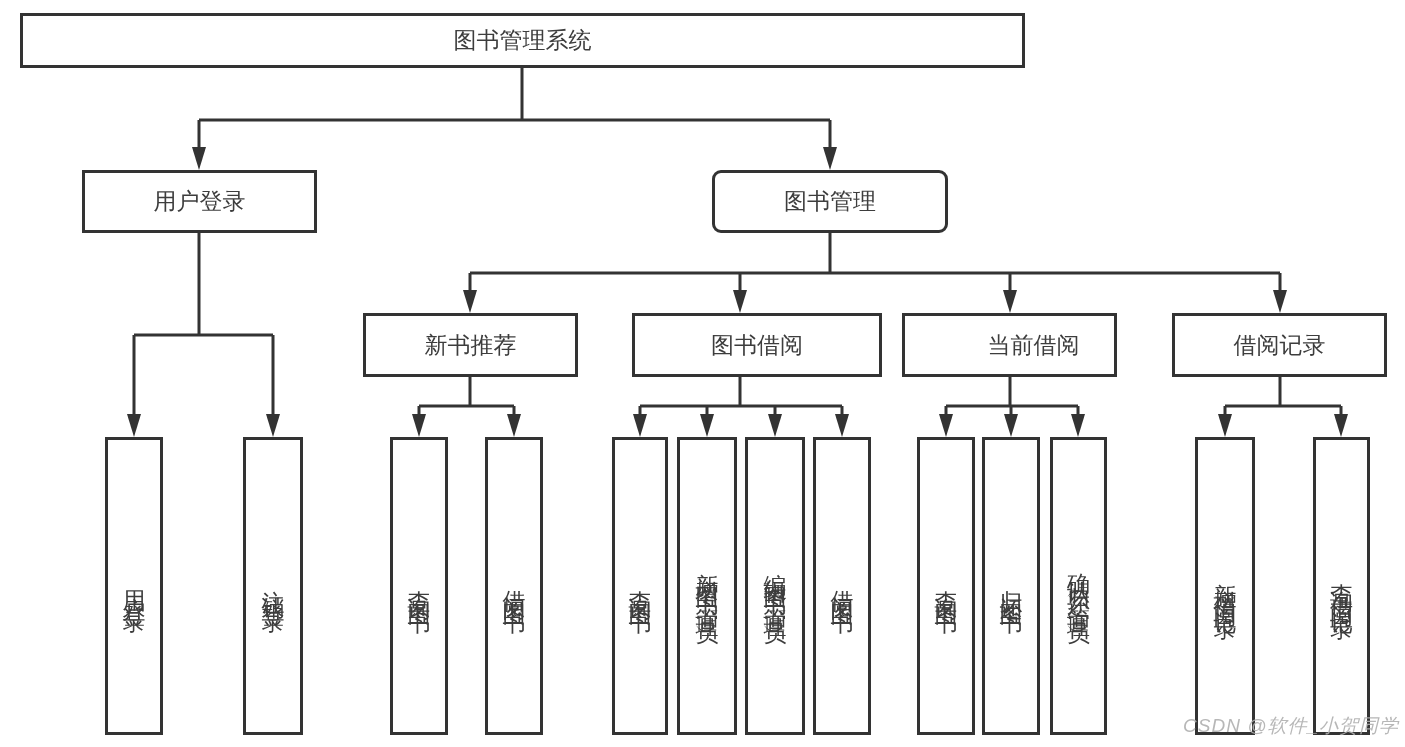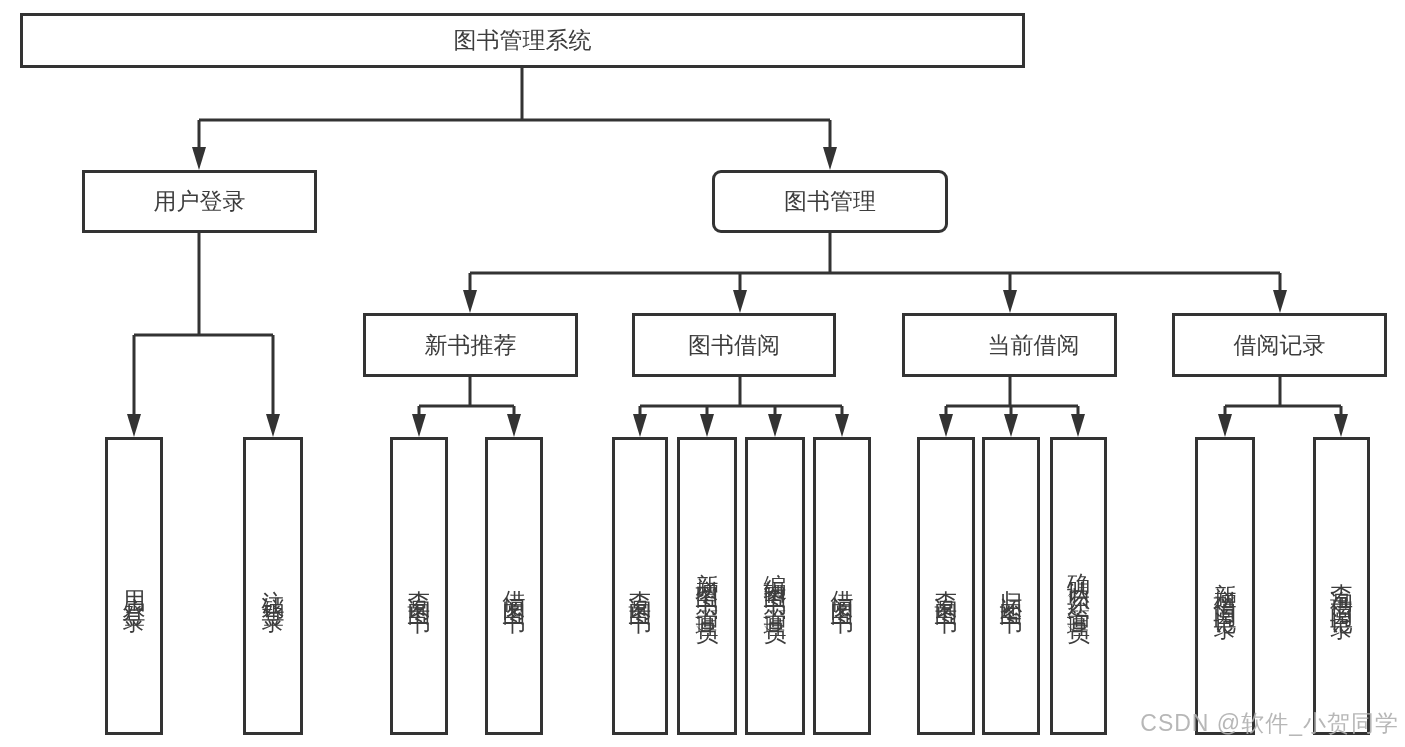--- a/index.html
+++ b/index.html
@@ -43,46 +43,47 @@
   .node.vertical span {
     writing-mode: vertical-rl;
     letter-spacing: 7px;
     line-height: 1;
   }
   
   #n-root            { left: 20px;   top: 13px;  width: 1005px; height: 55px; }
   #n-user-login      { left: 82px;   top: 170px; width: 235px;  height: 63px; }
   #n-book-mgmt       { left: 712px;  top: 170px; width: 236px;  height: 63px; border-radius: 9px; }
   #n-new-book        { left: 363px;  top: 313px; width: 215px;  height: 64px; align-items: center; }
-  #n-book-borrow     { left: 632px;  top: 313px; width: 204px;  height: 64px; }
+  #n-book-borrow     { left: 632px;  top: 313px; width: 250px;  height: 64px; }
   #n-current-borrow  { left: 902px;  top: 313px; width: 215px;  height: 64px; padding-left: 48px; }
   #n-borrow-records  { left: 1172px; top: 313px; width: 215px;  height: 64px; }
   
   #n-login-user      { left: 105px;  top: 437px; width: 58px; height: 298px; }
   #n-login-logout    { left: 243px;  top: 437px; width: 60px; height: 298px; }
   #n-rec-query       { left: 390px;  top: 437px; width: 58px; height: 298px; }
   #n-rec-borrow      { left: 485px;  top: 437px; width: 58px; height: 298px; }
   #n-bb-query        { left: 612px;  top: 437px; width: 56px; height: 298px; }
   #n-bb-add          { left: 677px;  top: 437px; width: 60px; height: 298px; }
   #n-bb-edit         { left: 745px;  top: 437px; width: 60px; height: 298px; }
   #n-bb-borrow       { left: 813px;  top: 437px; width: 58px; height: 298px; }
   #n-cb-query        { left: 917px;  top: 437px; width: 58px; height: 298px; }
   #n-cb-return       { left: 982px;  top: 437px; width: 58px; height: 298px; }
   #n-cb-confirm      { left: 1050px; top: 437px; width: 57px; height: 298px; }
   #n-br-add          { left: 1195px; top: 437px; width: 60px; height: 298px; }
   #n-br-query        { left: 1313px; top: 437px; width: 57px; height: 298px; }
   .watermark {
     position: absolute;
     right: 6px;
     bottom: 8px;
-    font-size: 23px;
+    font-size: 19px;
     color: var(--watermark);
     opacity: 0.9;
     z-index: 3;
     letter-spacing: 1px;
+    font-style: italic;
   }
 </style>
 </head>
 <body>
 
 <div class="canvas">
 
   <svg class="connectors" width="1405" height="747" viewBox="0 0 1405 747" aria-hidden="true">
     <g stroke="#333333" stroke-width="3" fill="none">
 

